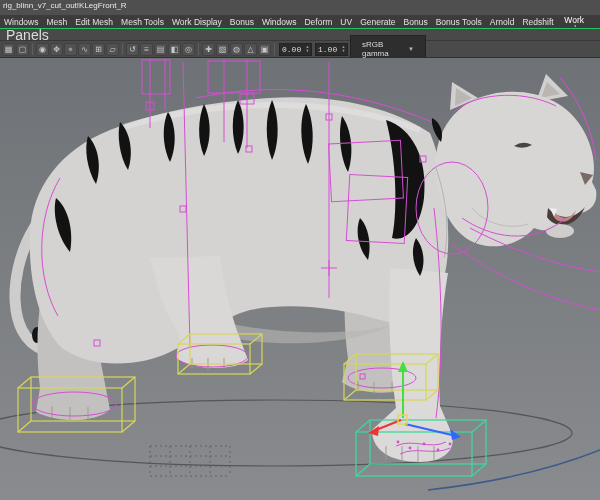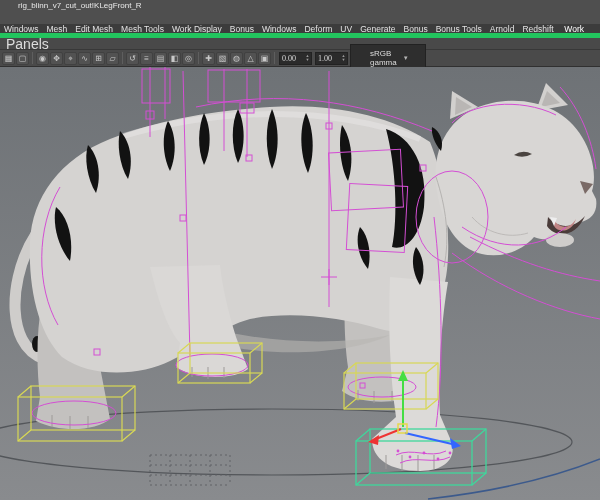--- a/index.html
+++ b/index.html
@@ -1,34 +1,34 @@
 <!DOCTYPE html>
 <html><head>
 <meta charset="utf-8">
 <style>
   *{box-sizing:border-box;margin:0;padding:0}
   body{width:600px;height:500px;overflow:hidden;font-family:"Liberation Sans",sans-serif;background:#3d3d3d}
   .app{width:600px;height:500px;display:flex;flex-direction:column}
 
-  .title-bar{height:24px;background:#4f4f4f;color:#e9e9e9;font-size:8px;line-height:11px;padding-left:18px;white-space:nowrap}
-
-  .menu-bar{height:14px;background:#3c3c3c;display:flex;align-items:center;color:#e3e3e3;font-size:8.5px;position:relative;border-bottom:5px solid #22c55e;white-space:nowrap;overflow:hidden}
+  .title-bar{height:15px;background:#4f4f4f;color:#e9e9e9;font-size:8px;line-height:11px;padding-left:3px;white-space:nowrap}
+
+  .menu-bar{height:14px;background:#3c3c3c;display:flex;align-items:center;color:#e3e3e3;font-size:8.5px;position:relative;border-bottom:1px solid #22c55e;white-space:nowrap;overflow:hidden}
   .menu-item{padding:0 4px;cursor:default}
   .workspace-label{position:absolute;right:16px;top:0;color:#fff;background:#3c3c3c;padding-left:3px}
 
   .panels-bar{height:12px;background:#494949;color:#dcdcdc;font-size:14px;display:flex;align-items:center;padding-left:6px;border-bottom:1px solid #383838}
 
   .viewport-toolbar{height:17px;background:#4a4a4a;display:flex;align-items:center;gap:1px;padding:0 2px;border-bottom:1px solid #303030}
   .tb-icon{width:13px;height:13px;background:#525252;border:1px solid #414141;border-radius:2px;color:#c9c9c9;font-size:8px;line-height:11px;text-align:center;flex:0 0 auto;cursor:default}
   .tb-sep{width:1px;height:12px;background:#5e5e5e;margin:0 2px;flex:0 0 auto}
   .tb-field{display:flex;align-items:center;background:#2b2b2b;border:1px solid #222;height:13px;margin:0 1px;flex:0 0 auto}
-  .tb-field input{width:24px;background:transparent;border:none;color:#dddddd;font-size:8px;padding:0 2px;font-family:Liberation Serif, serif;outline:none}
+  .tb-field input{width:24px;background:transparent;border:none;color:#dddddd;font-size:8px;padding:0 2px;font-family:Liberation Mono, monospace;outline:none}
   .spinner{display:flex;flex-direction:column;justify-content:center;color:#999;width:7px}
   .spinner span{font-size:4px;line-height:4px;text-align:center}
-  .tb-dropdown{display:flex;align-items:center;justify-content:space-between;background:#2e2e2e;border:1px solid #222;height:28px;color:#dcdcdc;font-size:8px;padding:0 19px;width:76px;flex:0 0 auto}
+  .tb-dropdown{display:flex;align-items:center;justify-content:space-between;background:#2e2e2e;border:1px solid #222;height:28px;color:#dcdcdc;font-size:8px;padding:0 11px;width:76px;flex:0 0 auto}
   .dd-arrow{font-size:6px;color:#b5b5b5;margin-left:6px}
 
   .viewport{flex:1;position:relative;overflow:hidden;background:linear-gradient(#6e7276,#898b8e)}
   .viewport svg{position:absolute;left:0;top:0}
   .persp-label{position:absolute;bottom:5px;left:0;right:22px;text-align:center;color:#ececec;font-size:9px;text-shadow:0 1px 1px rgba(0,0,0,.55)}
 </style>
 </head>
 <body>
 
 <div class="app">

